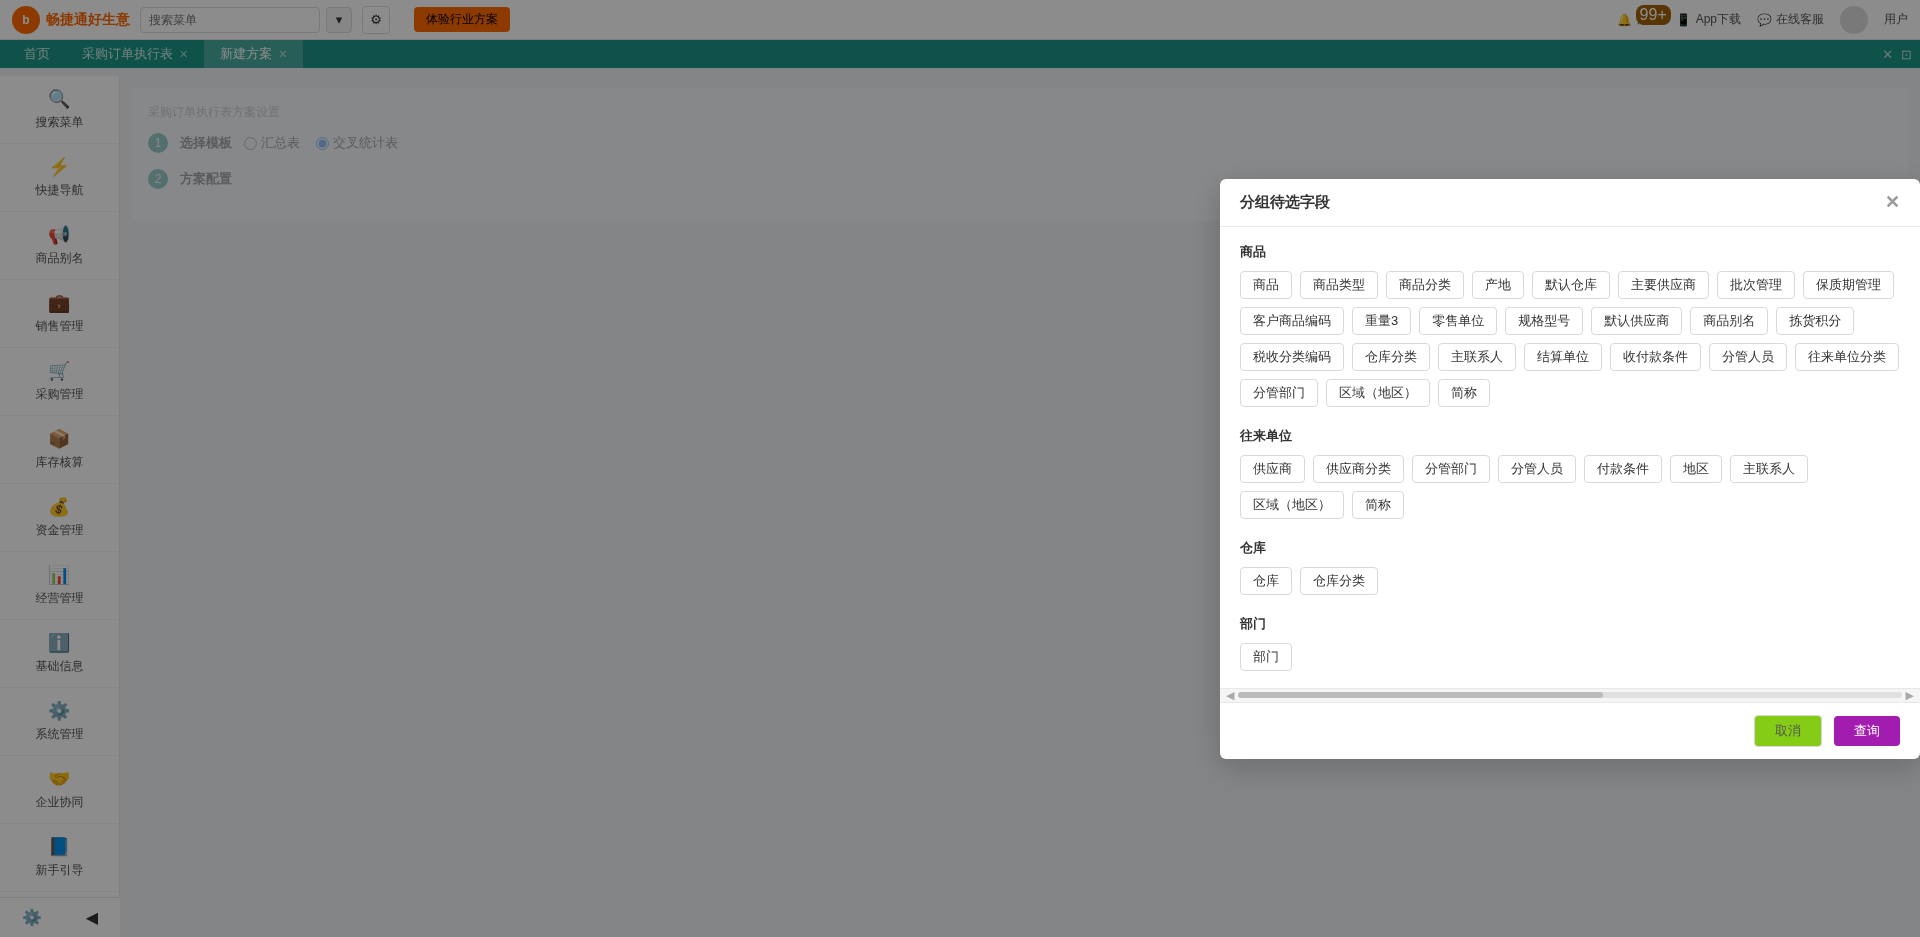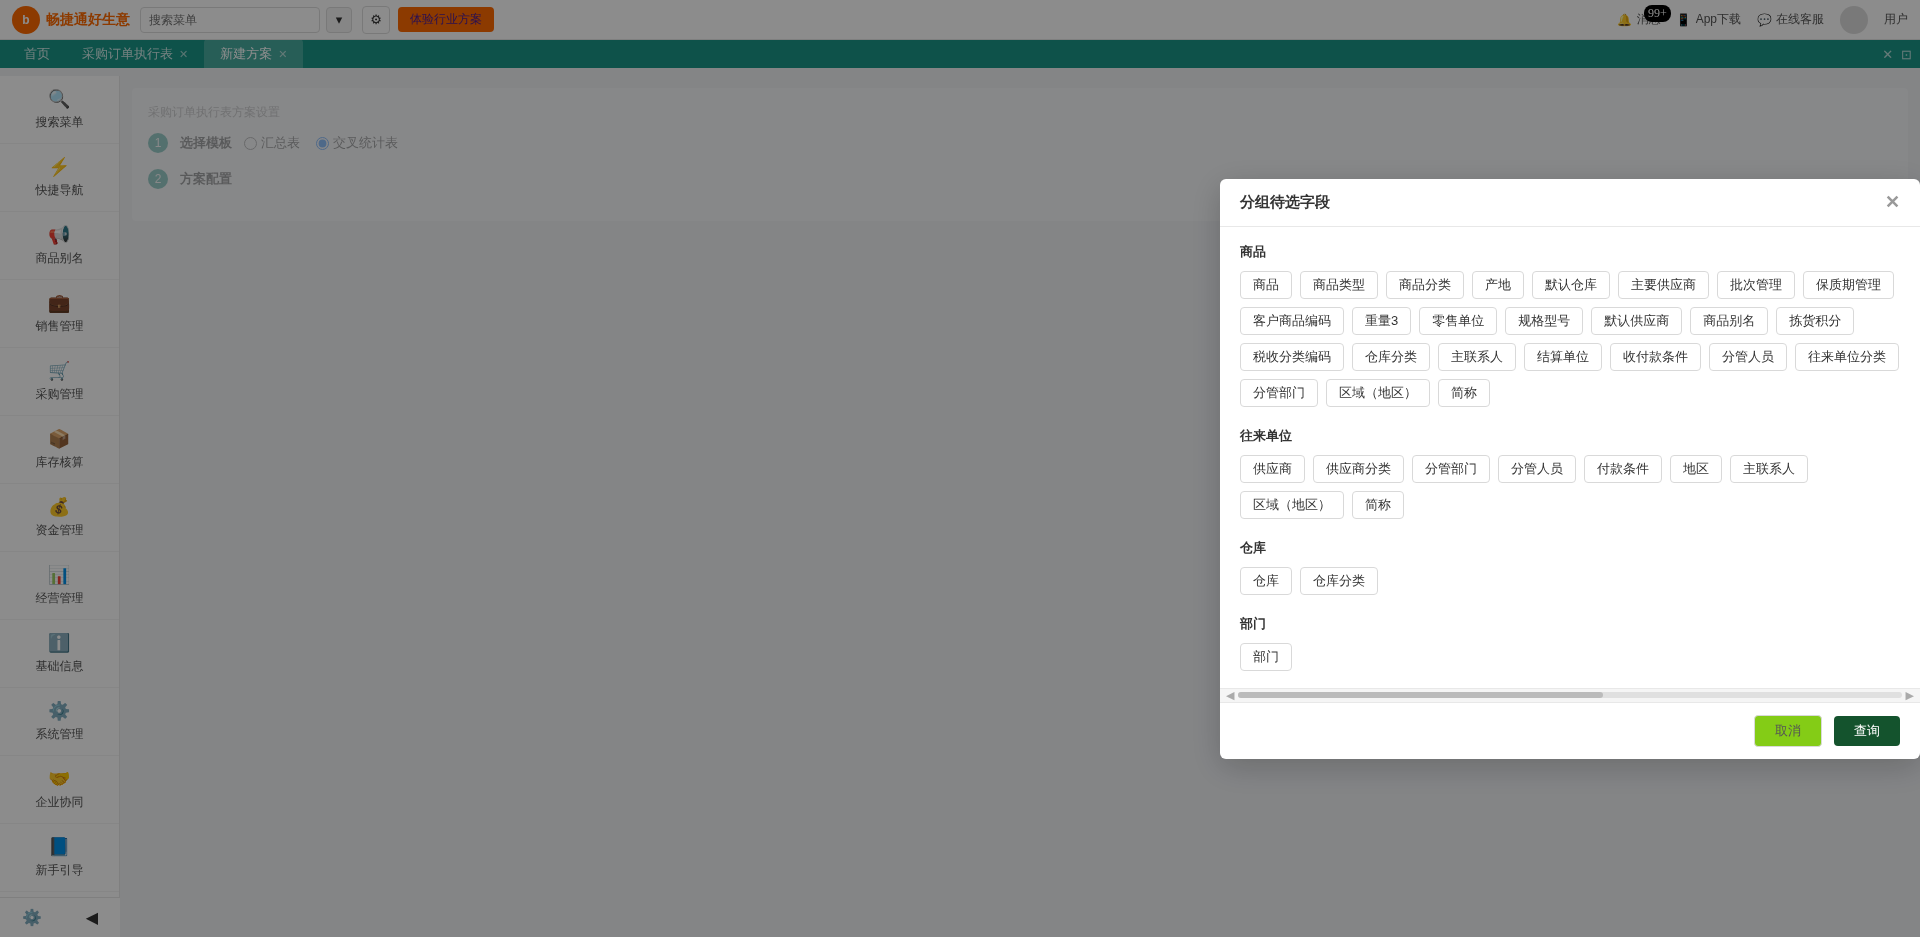--- a/index.html
+++ b/index.html
@@ -35,27 +35,27 @@
     }
     .search-dropdown {
       width: 26px; height: 26px; border: 1px solid #ddd; border-radius: 4px;
       background: #f5f5f5; cursor: pointer; display: flex; align-items: center; justify-content: center;
     }
     .gear-btn {
       width: 28px; height: 28px; border: 1px solid #ddd; border-radius: 4px;
       background: white; cursor: pointer; display: flex; align-items: center; justify-content: center; margin-left: 4px;
     }
     .experience-btn {
-      background: #ff6a00; color: #4c1d95; border: none; padding: 4px 12px; border-radius: 4px; cursor: pointer; font-size: 12px; margin-left: 8px;
+      background: #ff6a00; color: #000000; border: none; padding: 4px 12px; border-radius: 4px; cursor: pointer; font-size: 12px; margin-left: 24px;
     }
     .header-right {
       margin-left: auto; display: flex; align-items: center; gap: 16px; font-size: 12px; color: #555;
     }
     .badge-item { display: flex; align-items: center; gap: 4px; cursor: pointer; position: relative; }
-    .badge { background: #000000; color: white; font-size: 12px; padding: 1px 4px; border-radius: 8px; position: absolute; top: -6px; right: -10px; font-family: Liberation Serif, serif; }
+    .badge { background: #a16207; color: white; font-size: 16px; padding: 1px 4px; border-radius: 8px; position: absolute; top: -6px; right: -10px; }
     .avatar { width: 28px; height: 28px; background: #ddd; border-radius: 50%; }
 
     
     .tabs-bar {
       height: 28px;
       background: #1a9688;
       display: flex; align-items: center;
       padding: 0 8px;
       position: fixed; top: 40px; left: 0; right: 0; z-index: 99;
     }
@@ -129,21 +129,21 @@
       border: 1px solid #d9d9d9; border-radius: 4px; padding: 4px 12px;
       font-size: 13px; cursor: pointer; color: #333; background: white;
       white-space: nowrap;
     }
 
     
     .btn-cancel {
       padding: 6px 20px; border: 1px solid #d9d9d9; background: #84cc16; border-radius: 4px; cursor: pointer; font-size: 13px; color: #555;
     }
     .btn-confirm {
-      padding: 6px 20px; border: none; background: #14532d; color: white; border-radius: 4px; cursor: pointer; font-size: 13px;
+      padding: 6px 20px; border: none; background: #a21caf; color: white; border-radius: 4px; cursor: pointer; font-size: 13px;
     }
 
     
     .modal-body::-webkit-scrollbar { width: 6px; }
     .modal-body::-webkit-scrollbar-track { background: #f5f5f5; }
     .modal-body::-webkit-scrollbar-thumb { background: #ccc; border-radius: 3px; }
   </style>
 </head>
 <body>
 

